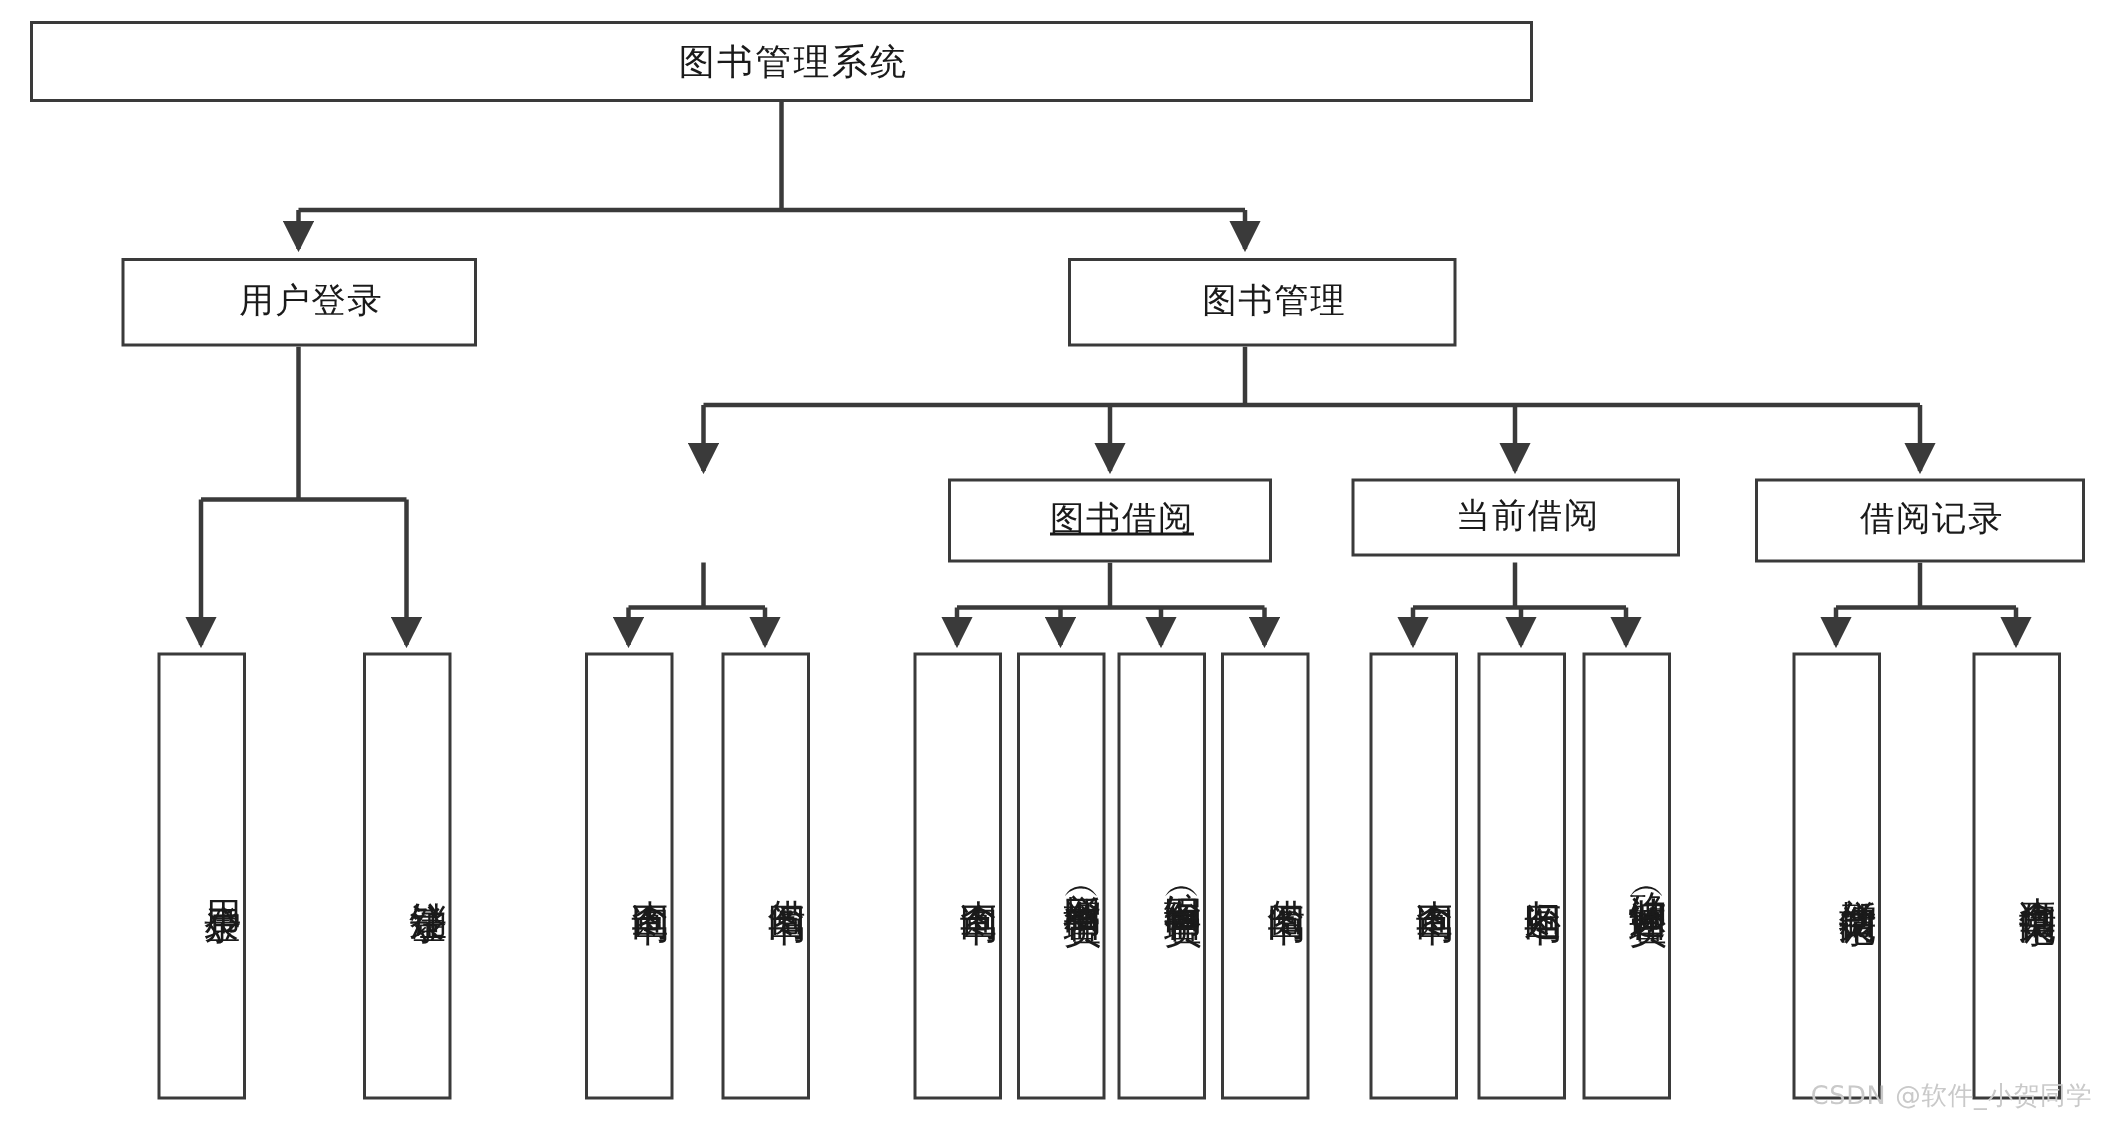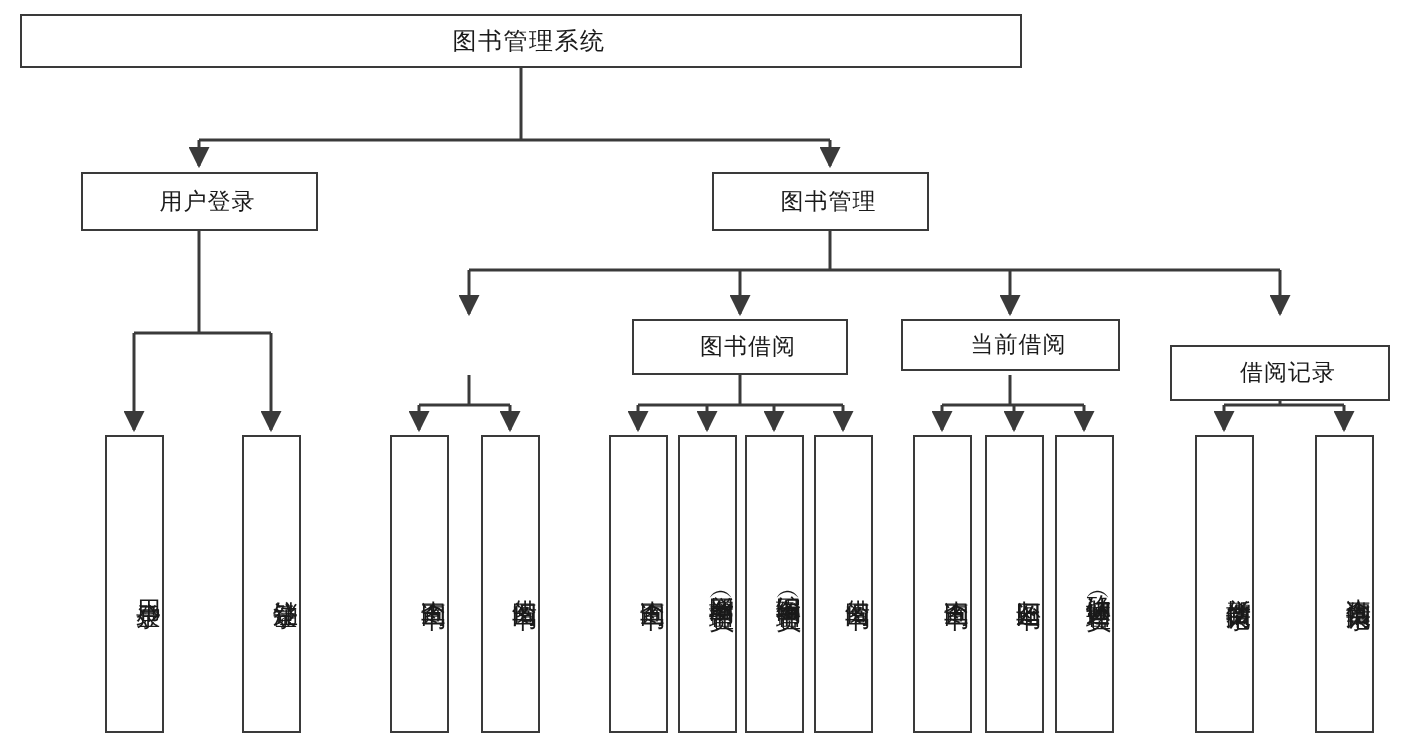--- a/index.html
+++ b/index.html
@@ -128,31 +128,31 @@
     </g>
   </svg>
 
   <div class="node node-h node-root" style="left:20px; top:14px; width:1002px; height:54px;">
     <span>图书管理系统</span>
   </div>
 
   <div class="node node-h" style="left:81px; top:172px; width:237px; height:59px;">
     <span>用户登录</span>
   </div>
-  <div class="node node-h" style="left:712px; top:172px; width:217px; height:59px;">
+  <div class="node node-h" style="left:712px; top:172px; width:259px; height:59px;">
     <span>图书管理</span>
   </div>
 
-  <div class="node node-h" style="left:632px; top:319px; width:216px; height:56px;">
+  <div class="node node-h" style="left:632px; top:319px; width:216px; height:56px;text-decoration:underline;">
     <span>图书借阅</span>
   </div>
   <div class="node node-h" style="left:901px; top:319px; width:219px; height:52px;">
     <span>当前借阅</span>
   </div>
-  <div class="node node-h" style="left:1170px; top:319px; width:220px; height:56px;margin-top:26px;">
+  <div class="node node-h" style="left:1170px; top:319px; width:220px; height:56px;">
     <span>借阅记录</span>
   </div>
 
   <div class="node node-v" style="left:105px; top:435px; width:59px; height:298px;">
     <span class="vlabel">用户登录</span>
   </div>
   <div class="node node-v" style="left:242px; top:435px; width:59px; height:298px;">
     <span class="vlabel">注销登录</span>
   </div>
 
@@ -186,14 +186,15 @@
     <span class="vlabel">确认归还（管理员）</span>
   </div>
 
   <div class="node node-v" style="left:1195px; top:435px; width:59px; height:298px;">
     <span class="vlabel">新增借阅记录</span>
   </div>
   <div class="node node-v" style="left:1315px; top:435px; width:59px; height:298px;">
     <span class="vlabel">查询借阅记录</span>
   </div>
 
+  <div id="watermark">CSDN @软件_小贺同学</div>
 
 </div>
 
 </body></html>

